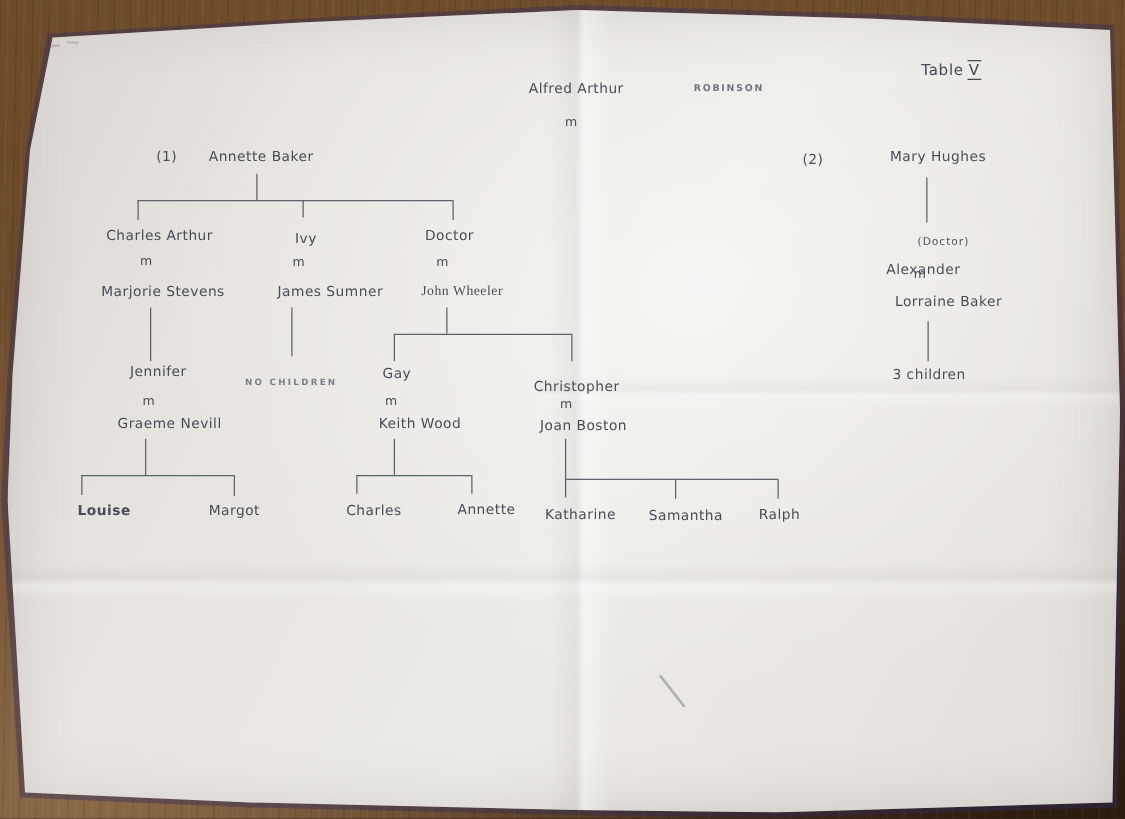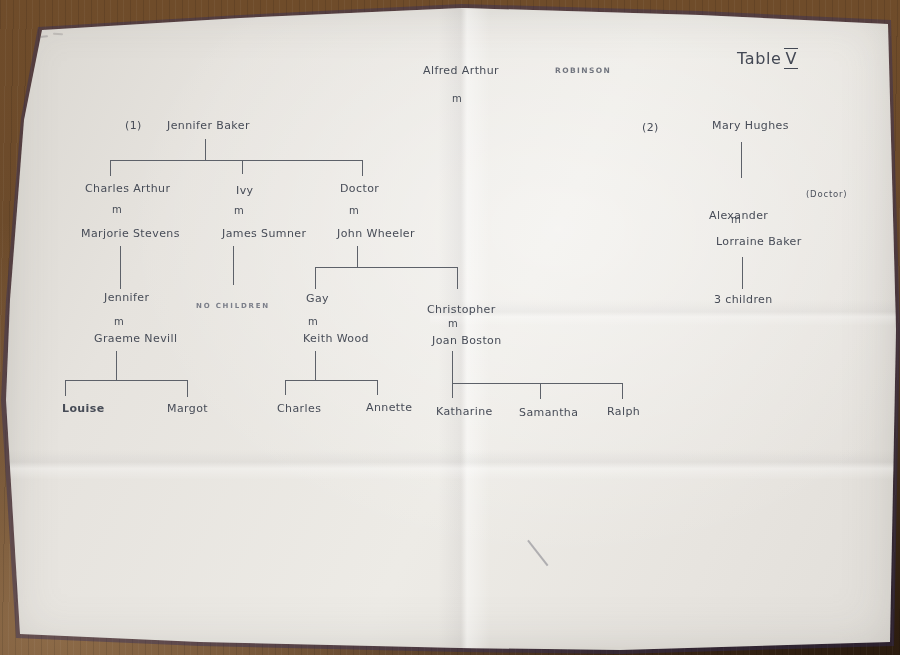--- a/index.html
+++ b/index.html
@@ -32,21 +32,21 @@
     background:linear-gradient(180deg, rgba(0,0,0,0) 0%, rgba(120,118,126,0.07) 40%, rgba(255,255,255,0.30) 62%, rgba(0,0,0,0) 100%);}
   .crease-h2{left:430px;top:300px;width:470px;height:26px;
     background:linear-gradient(180deg, rgba(0,0,0,0) 0%, rgba(120,118,126,0.06) 45%, rgba(255,255,255,0.25) 65%, rgba(0,0,0,0) 100%);}
   .crease-mark{left:522px;top:552px;width:32px;height:1.5px;background:rgba(105,104,116,0.45);transform:rotate(52deg);}
   .smudge{position:absolute;background:rgba(92,90,96,0.28);border-radius:1px;}
   .hw{position:absolute;font-size:11px;color:#474c57;letter-spacing:.4px;white-space:nowrap;}
   .hw-caps{position:absolute;font-size:7.5px;color:#565b68;letter-spacing:1.4px;white-space:nowrap;font-weight:bold;opacity:.82;}
   .hw-note{position:absolute;font-size:7px;color:#5c6170;letter-spacing:1.8px;white-space:nowrap;font-weight:bold;opacity:.78;margin-top:12px;}
   .hw-q{position:absolute;font-size:8.5px;color:#4c515c;letter-spacing:.8px;white-space:nowrap;}
   .m{position:absolute;font-size:10px;color:#474c57;white-space:nowrap;}
-  .title{position:absolute;font-size:16px;color:#434854;letter-spacing:.6px;white-space:nowrap;}
+  .title{position:absolute;font-size:12px;color:#434854;letter-spacing:.6px;white-space:nowrap;}
   .roman{border-top:1.3px solid #434854;border-bottom:1.3px solid #434854;padding:0 1px;margin-left:3px;}
   .vl,.hl{position:absolute;background:#5d6169;}
   .vl{width:1.4px;}
   .hl{height:1.4px;}
 </style>
 </head>
 <body>
 
 <div class="scene">
   <div class="paper-shadow"></div>
@@ -63,42 +63,42 @@
     <div class="smudge" style="left:26px;top:45px;width:7px;height:1.6px;transform:rotate(-35deg);"></div>
     <div class="smudge" style="left:26px;top:45px;width:7px;height:1.6px;transform:rotate(35deg);"></div>
 
     <span class="title" style="left:737px;top:49px;"><span>Table</span><span class="roman">V</span></span>
 
     <span class="hw" style="left:423px;top:64px;">Alfred Arthur</span>
     <span class="hw-caps" style="left:521px;top:66px;margin-left:34px;">ROBINSON</span>
     <span class="m" style="left:452px;top:93px;">m</span>
 
     <span class="hw" style="left:125px;top:119px;">(1)</span>
-    <span class="hw" style="left:167px;top:119px;">Jennifer Baker</span>
+    <span class="hw" style="left:167px;top:119px;">Annette Baker</span>
 
     <span class="hw" style="left:642px;top:121px;">(2)</span>
     <span class="hw" style="left:712px;top:119px;">Mary Hughes</span>
 
     <div class="vl" style="left:205px;top:139px;height:21px;"></div>
     <div class="hl" style="left:110px;top:160px;width:252px;"></div>
     <div class="vl" style="left:110px;top:160px;height:16px;"></div>
     <div class="vl" style="left:242px;top:160px;height:14px;"></div>
     <div class="vl" style="left:362px;top:160px;height:16px;"></div>
 
     <span class="hw" style="left:85px;top:182px;">Charles Arthur</span>
     <span class="hw" style="left:236px;top:184px;">Ivy</span>
     <span class="hw" style="left:340px;top:182px;">Doctor</span>
 
     <span class="m" style="left:112px;top:204px;">m</span>
     <span class="m" style="left:234px;top:205px;">m</span>
     <span class="m" style="left:349px;top:205px;">m</span>
 
     <span class="hw" style="left:81px;top:227px;">Marjorie Stevens</span>
     <span class="hw" style="left:222px;top:227px;">James Sumner</span>
-    <span class="hw" style="left:337px;top:227px;">John Wheeler</span>
+    <span class="hw" style="left:337px;top:227px;font-family:Liberation Serif, serif;">John Wheeler</span>
 
     <div class="vl" style="left:120px;top:246px;height:43px;"></div>
     <div class="vl" style="left:233px;top:246px;height:39px;"></div>
     <div class="vl" style="left:357px;top:246px;height:21px;"></div>
     <div class="hl" style="left:315px;top:267px;width:142px;"></div>
     <div class="vl" style="left:315px;top:267px;height:22px;"></div>
     <div class="vl" style="left:457px;top:267px;height:22px;"></div>
 
     <span class="hw" style="left:104px;top:291px;">Jennifer</span>
     <span class="hw-note" style="left:196px;top:290px;">NO CHILDREN</span>
@@ -131,19 +131,19 @@
     <span class="hw" style="left:62px;top:402px;font-weight:bold;">Louise</span>
     <span class="hw" style="left:167px;top:402px;">Margot</span>
     <span class="hw" style="left:277px;top:402px;">Charles</span>
     <span class="hw" style="left:366px;top:401px;">Annette</span>
     <span class="hw" style="left:436px;top:405px;">Katharine</span>
     <span class="hw" style="left:519px;top:406px;">Samantha</span>
     <span class="hw" style="left:607px;top:405px;">Ralph</span>
 
     <div class="vl" style="left:741px;top:142px;height:36px;"></div>
     <span class="hw" style="left:709px;top:187px;margin-top:22px;">Alexander</span>
-    <span class="hw-q" style="left:806px;top:189px;">(Doctor)</span>
+    <span class="hw-q" style="left:734px;top:189px;">(Doctor)</span>
     <span class="m" style="left:731px;top:214px;">m</span>
     <span class="hw" style="left:716px;top:235px;">Lorraine Baker</span>
     <div class="vl" style="left:742px;top:257px;height:32px;"></div>
     <span class="hw" style="left:714px;top:293px;">3 children</span>
   </div>
 </div>
 
 </body></html>

